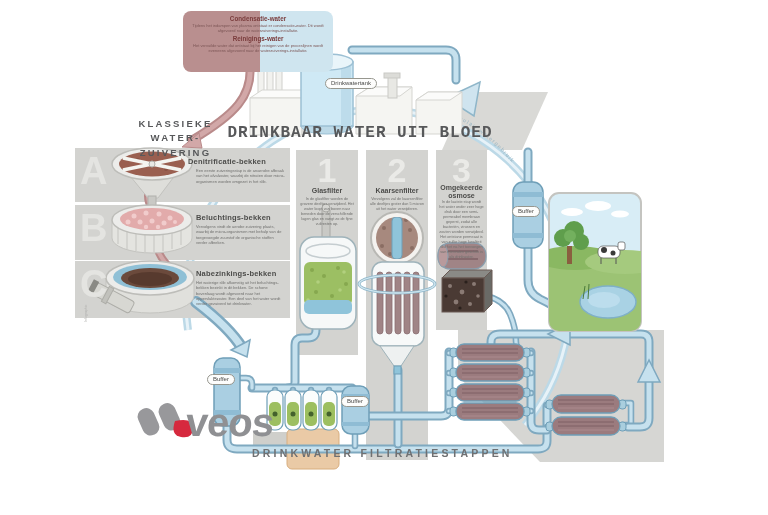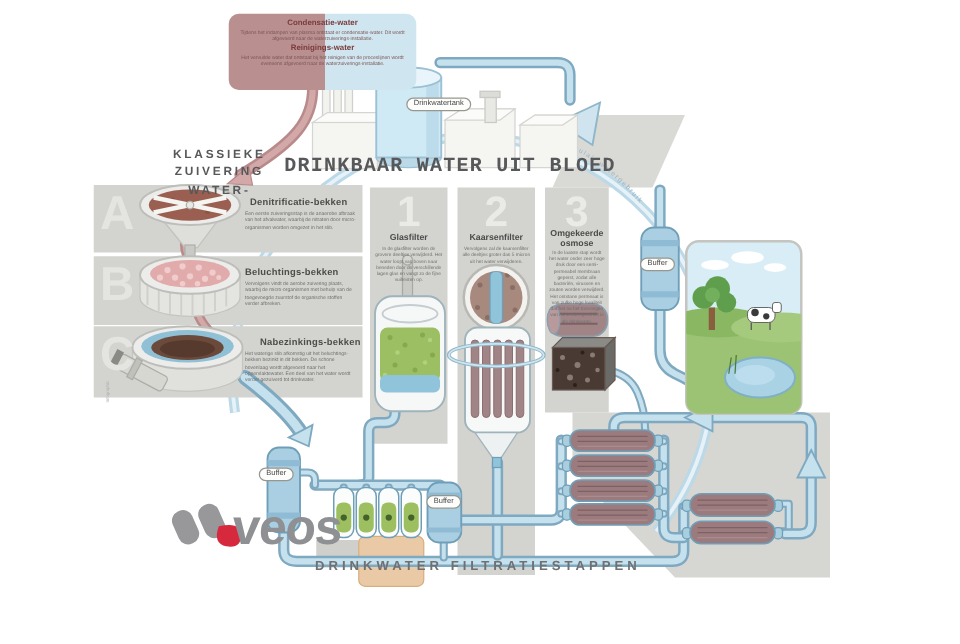--- a/index.html
+++ b/index.html
@@ -438,35 +438,35 @@
     <div class="txt">
       <div class="ib-title">Condensatie-water</div>
       <div class="ib-text">Tijdens het indampen van plasma ontstaat er condensatie-water. Dit wordt afgevoerd naar de waterzuiverings-installatie.</div>
       <div class="ib-title">Reinigings-water</div>
       <div class="ib-text">Het vervuilde water dat ontstaat bij het reinigen van de proceslijnen wordt eveneens afgevoerd naar de waterzuiverings-installatie.</div>
     </div>
   </div>
 
   <div class="left-head abs" style="left:98px;top:117px;width:155px;text-align:center;">
     <div>KLASSIEKE</div>
+    <div>WATER-</div>
     <div>ZUIVERING</div>
-    <div>WATER-</div>
   </div>
   <div class="main-title abs" style="left:210px;top:124px;width:300px;">DRINKBAAR WATER UIT BLOED</div>
 
   <div class="big-letter" style="left:80px;top:152px;">A</div>
-  <div class="step-title" style="left:200px;top:157px;width:92px;">Denitrificatie-bekken</div>
+  <div class="step-title" style="left:188px;top:157px;width:92px;">Denitrificatie-bekken</div>
   <div class="step-text" style="left:196px;top:168px;width:90px;">Een eerste zuiveringsstap is de anaerobe afbraak van het afvalwater, waarbij de nitraten door micro-organismen worden omgezet in het slib.</div>
 
   <div class="big-letter" style="left:80px;top:209px;">B</div>
   <div class="step-title" style="left:196px;top:213px;width:92px;">Beluchtings-bekken</div>
   <div class="step-text" style="left:196px;top:224px;width:90px;">Vervolgens vindt de aerobe zuivering plaats, waarbij de micro-organismen met behulp van de toegevoegde zuurstof de organische stoffen verder afbreken.</div>
 
   <div class="big-letter" style="left:80px;top:265px;">C</div>
-  <div class="step-title" style="left:208px;top:269px;width:92px;">Nabezinkings-bekken</div>
+  <div class="step-title" style="left:196px;top:269px;width:92px;">Nabezinkings-bekken</div>
   <div class="step-text" style="left:196px;top:280px;width:90px;">Het waterige slib afkomstig uit het beluchtings-bekken bezinkt in dit bekken. De schone bovenlaag wordt afgevoerd naar het oppervlaktewater. Een deel van het water wordt verder gezuiverd tot drinkwater.</div>
 
   <div class="num" style="left:296px;top:153px;width:62px;">1</div>
   <div class="f-title" style="left:298px;top:187px;width:58px;">Glasfilter</div>
   <div class="f-text" style="left:299px;top:197px;width:56px;">In de glasfilter worden de grovere deeltjes verwijderd. Het water loopt van boven naar beneden door de verschillende lagen glas en vangt zo de fijne vuilresten op.</div>
 
   <div class="num" style="left:366px;top:153px;width:62px;">2</div>
   <div class="f-title" style="left:368px;top:187px;width:58px;">Kaarsenfilter</div>
   <div class="f-text" style="left:369px;top:197px;width:56px;">Vervolgens zal de kaarsenfilter alle deeltjes groter dan 5 micron uit het water verwijderen.</div>
 

